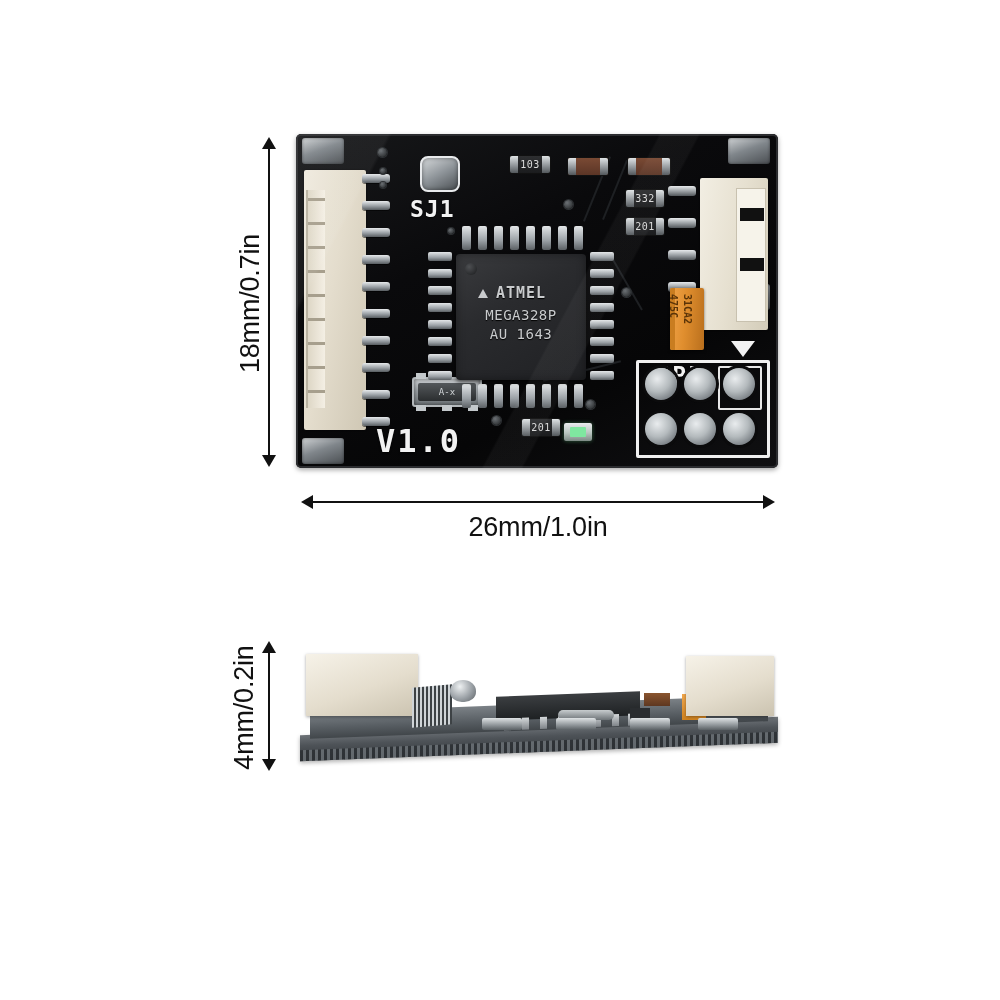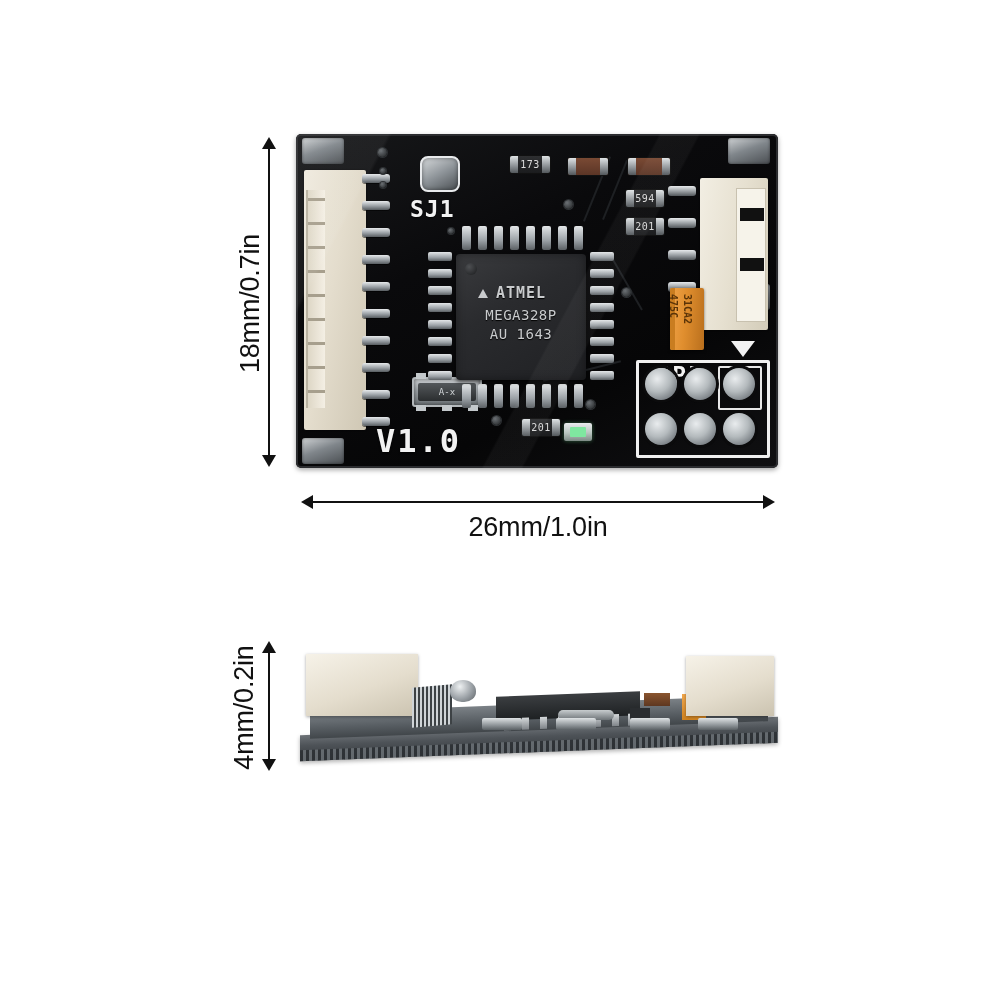--- a/index.html
+++ b/index.html
@@ -391,34 +391,34 @@
         <div class="pin" style="top:64px"></div>
           <div class="pin" style="top:96px"></div>
       </div>
 
       <div class="sj1-pad"></div>
       <div class="silk silk-sj1">SJ1</div>
 
       <div class="smd" style="left:214px;top:22px;width:40px;">
         <span class="cap-end l"></span>
           <span class="cap-end r"></span>
-        <span class="code">173</span>
+        <span class="code">103</span>
       </div>
       <div class="smd brown" style="left:272px;top:24px;width:40px;">
         <span class="cap-end l"></span>
           <span class="cap-end r"></span>
       </div>
       <div class="smd brown" style="left:332px;top:24px;width:42px;">
         <span class="cap-end l"></span>
           <span class="cap-end r"></span>
       </div>
       <div class="smd" style="left:330px;top:56px;width:38px;">
         <span class="cap-end l"></span>
           <span class="cap-end r"></span>
-        <span class="code">594</span>
+        <span class="code">332</span>
       </div>
       <div class="smd" style="left:330px;top:84px;width:38px;">
         <span class="cap-end l"></span>
           <span class="cap-end r"></span>
         <span class="code">201</span>
       </div>
       <div class="smd" style="left:226px;top:285px;width:38px;">
         <span class="cap-end l"></span>
           <span class="cap-end r"></span>
         <span class="code">201</span>

